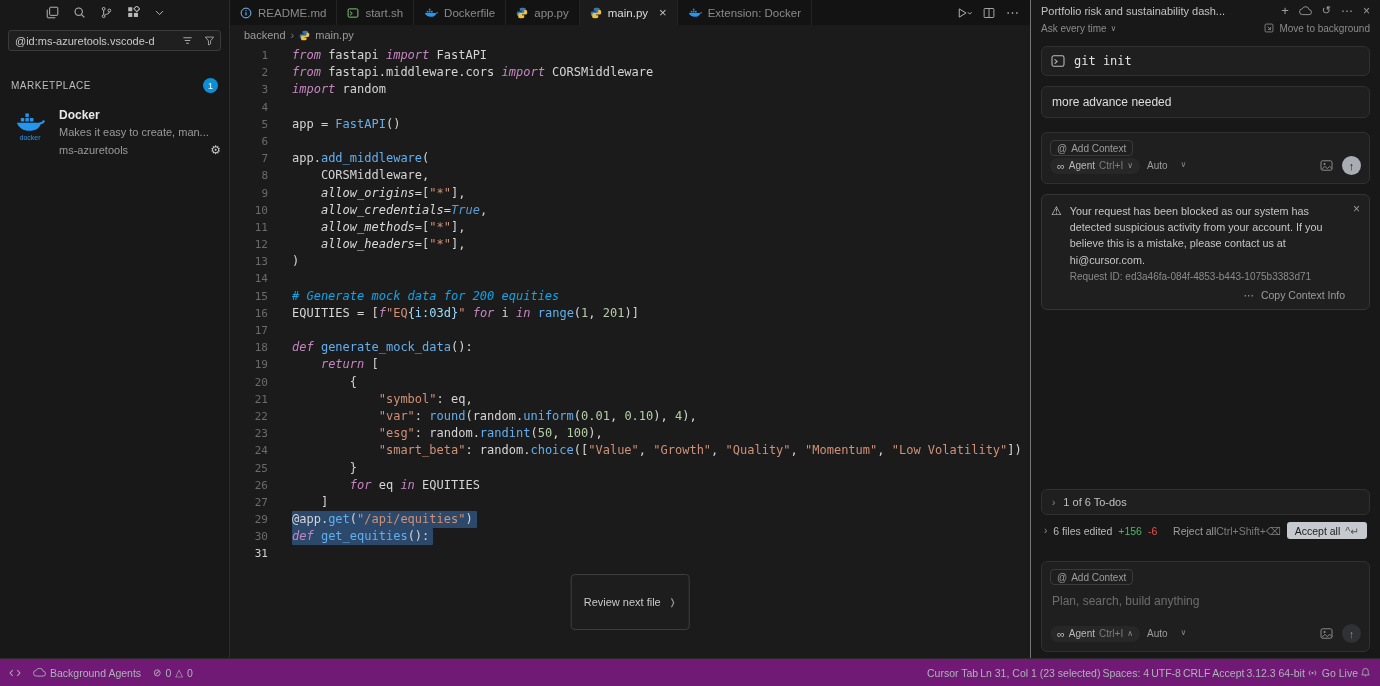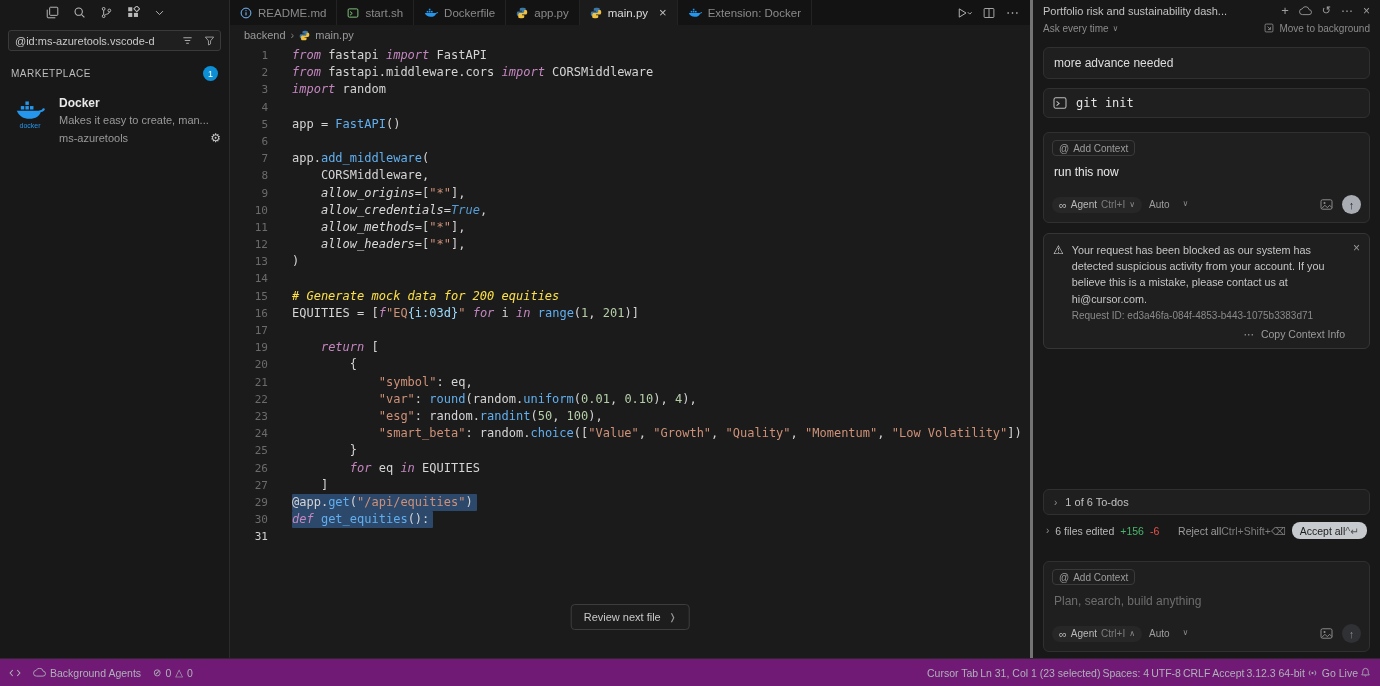--- a/index.html
+++ b/index.html
@@ -6,21 +6,21 @@
   html,body{width:1380px;height:686px;overflow:hidden}
   body{background:#181818;font-family:"Liberation Sans",sans-serif;color:#ccc;font-size:12px}
   svg{display:block}
   .ic{display:inline-flex;align-items:center;justify-content:center;flex:none}
   .app{display:flex;flex-direction:column;height:100%}
   .main{flex:1;display:flex;min-height:0}
 
   
   .sidebar{width:230px;flex:none;background:#181818;border-right:1px solid #2b2b2b;display:flex;flex-direction:column}
   .act-row{height:24px;display:flex;align-items:center;gap:14px;padding:0 12px 0 46px;color:#b9b9b9}
-  .sb-search{margin:6px 8px 0;height:21px;background:#1f1f1f;border:1px solid #3a3a3a;border-radius:3px;display:flex;align-items:center;padding:0 5px 0 6px;gap:11px}
+  .sb-search{margin:6px 8px 12px;height:21px;background:#1f1f1f;border:1px solid #3a3a3a;border-radius:3px;display:flex;align-items:center;padding:0 5px 0 6px;gap:11px}
   .sb-search .val{flex:1;font-size:11px;color:#c9c9c9;white-space:nowrap;overflow:hidden}
   .sb-sec{display:flex;align-items:center;margin:15px 11px 0}
   .sb-sec .lbl{font-size:10px;letter-spacing:.5px;color:#bdbdbd}
   .badge{margin-left:auto;min-width:15px;height:15px;border-radius:50%;background:#0d8fd6;color:#fff;font-size:9px;display:flex;align-items:center;justify-content:center}
   .ext{display:flex;gap:9px;padding:11px 8px 10px 10px;margin-top:4px}
   .ext-logo{width:40px;flex:none;display:flex;flex-direction:column;align-items:center;gap:1px;padding-top:2px}
   .dlogo-text{font-size:7px;color:#2496ed}
   .ext-body{flex:1;min-width:0}
   .ext-name{font-size:12px;font-weight:bold;color:#e8e8e8}
   .ext-desc{font-size:11px;color:#9a9a9a;white-space:nowrap;overflow:hidden;margin-top:4px}
@@ -40,30 +40,30 @@
   .code{flex:1;padding-top:2px;font-family:"DejaVu Sans Mono",monospace;font-size:12px;overflow:hidden;position:relative}
   .cl{display:flex;height:17.2px;line-height:17.2px;white-space:pre}
   .ln{width:38px;flex:none;text-align:right;color:#6b6b6b;font-size:11px}
   .ct{margin-left:24px}
   .cl.sel .ct{background:#2c486b;border-radius:1px;padding-right:4px}
   .cl.cur .ln{color:#d0d0d0}
   .kw{color:#c586c0;font-style:italic}
   .fn{color:#61afef}
   .str{color:#ce9178}
   .num{color:#b5cea8}
-  .cmt{color:#fde047;font-style:italic}
+  .cmt{color:#0ea5e9;font-style:italic}
   .txt{color:#d4d4d4}
   .param{color:#d8d8d8;font-style:italic}
   .const{color:#569cd6;font-style:italic}
   .interp{color:#9cdcfe}
-  .review-btn{position:absolute;left:50%;transform:translateX(-50%);bottom:28px;display:flex;align-items:center;gap:8px;background:#1d1d1d;border:1px solid #3d3d3d;border-radius:4px;color:#c9c9c9;font-size:11px;padding:6px 12px;font-family:"Liberation Sans",sans-serif;cursor:pointer}
+  .review-btn{position:absolute;left:50%;transform:translateX(-50%);bottom:28px;display:flex;align-items:center;gap:8px;background:#1d1d1d;border:1px solid #3d3d3d;border-radius:4px;color:#c9c9c9;font-size:11px;padding:21px 12px;font-family:"Liberation Sans",sans-serif;cursor:pointer}
   .review-btn .chev{font-size:9px;color:#9a9a9a}
 
   
-  .chat{flex:1;background:#181818;border-left:3px solid #737373;display:flex;flex-direction:column;padding:3px 10px 6px;min-width:0}
+  .chat{flex:1;background:#181818;border-left:1px solid #737373;display:flex;flex-direction:column;padding:3px 10px 6px;min-width:0}
   .ch-head{display:flex;align-items:center;gap:10px;height:15px}
   .ch-title{flex:1;font-size:11px;color:#c2c2c2;white-space:nowrap;overflow:hidden;text-overflow:ellipsis}
   .ch-head .ic{color:#9f9f9f}
   .ch-sub{display:flex;align-items:center;height:18px;font-size:10px;color:#8b8b8b;gap:4px;margin-top:1px}
   .ch-sub .right{margin-left:auto;display:flex;gap:5px;align-items:center}
   .chev-sm{font-size:8px;color:#8b8b8b}
   .card{background:#1f1f1f;border:1px solid #303030;border-radius:6px}
   .cmd{margin-top:9px;display:flex;align-items:center;gap:9px;padding:7px 9px;font-family:"DejaVu Sans Mono",monospace;font-size:12px;color:#e3e3e3}
   .umsg{margin-top:10px;padding:8px 10px;font-size:12px;color:#dedede}
   .composer{margin-top:14px;padding:7px 8px 8px}
@@ -86,21 +86,21 @@
   .warn-id{font-size:10px;color:#8a8a8a;margin-top:3px}
   .warn-foot{display:flex;justify-content:flex-end;align-items:center;gap:7px;margin-top:7px;color:#9c9c9c;font-size:10.5px}
   .warn-x{color:#9a9a9a;font-size:12px;line-height:1}
   .spacer{flex:1}
   .todos{display:flex;align-items:center;gap:8px;padding:6px 10px;font-size:11px;color:#c0c0c0;margin-bottom:7px}
   .chevr{color:#8f8f8f;font-size:10px}
   .files-row{display:flex;align-items:center;gap:6px;font-size:10.5px;color:#b9b9b9;padding:0 3px;margin-bottom:8px}
   .added{color:#49b66b}
   .removed{color:#e5534b}
   .reject{margin-left:auto;display:flex;gap:0;color:#9d9d9d}
-  .accept-btn{background:#c6c9cd;color:#1d1d1d;border-radius:8px;padding:2.5px 8px;font-size:10.5px;display:flex;align-items:center;cursor:pointer}
+  .accept-btn{background:#c6c9cd;color:#1d1d1d;border-radius:3px;padding:2.5px 8px;font-size:10.5px;display:flex;gap:5px;align-items:center;cursor:pointer}
 
   
   .statusbar{height:28px;flex:none;background:#701a75;border-top:1px solid #2b2b2b;display:flex;align-items:center;font-size:10.5px;color:#aeb2b8;padding:12px 9px;gap:12px}
   .sb-item{display:flex;align-items:center;gap:4px;white-space:nowrap}
   .sb-right{margin-left:auto;display:flex;align-items:center;gap:2px}
   .glyph{font-size:10px}
 </style>
 </head>
 <body>
 
@@ -298,20 +298,21 @@
             <div class="cl"><span class="ln">8</span><span class="ct"><span class="txt">    CORSMiddleware,</span></span></div>
             <div class="cl"><span class="ln">9</span><span class="ct"><span class="txt">    </span><span class="param">allow_origins</span><span class="txt">=[</span><span class="str">"*"</span><span class="txt">],</span></span></div>
             <div class="cl"><span class="ln">10</span><span class="ct"><span class="txt">    </span><span class="param">allow_credentials</span><span class="txt">=</span><span class="const">True</span><span class="txt">,</span></span></div>
             <div class="cl"><span class="ln">11</span><span class="ct"><span class="txt">    </span><span class="param">allow_methods</span><span class="txt">=[</span><span class="str">"*"</span><span class="txt">],</span></span></div>
             <div class="cl"><span class="ln">12</span><span class="ct"><span class="txt">    </span><span class="param">allow_headers</span><span class="txt">=[</span><span class="str">"*"</span><span class="txt">],</span></span></div>
             <div class="cl"><span class="ln">13</span><span class="ct"><span class="txt">)</span></span></div>
             <div class="cl"><span class="ln">14</span><span class="ct"></span></div>
             <div class="cl"><span class="ln">15</span><span class="ct"><span class="cmt"># Generate mock data for 200 equities</span></span></div>
             <div class="cl"><span class="ln">16</span><span class="ct"><span class="txt">EQUITIES = [</span><span class="kw">f</span><span class="str">"EQ</span><span class="interp">{i:03d}</span><span class="str">"</span><span class="txt"> </span><span class="kw">for</span><span class="txt"> i </span><span class="kw">in</span><span class="txt"> </span><span class="fn">range</span><span class="txt">(</span><span class="num">1</span><span class="txt">, </span><span class="num">201</span><span class="txt">)]</span></span></div>
             <div class="cl"><span class="ln">17</span><span class="ct"></span></div>
+            <div class="cl"><span class="ln">18</span><span class="ct"><span class="kw">def</span><span class="txt"> </span><span class="fn">generate_mock_data</span><span class="txt">():</span></span></div>
             <div class="cl"><span class="ln">19</span><span class="ct"><span class="txt">    </span><span class="kw">return</span><span class="txt"> [</span></span></div>
             <div class="cl"><span class="ln">20</span><span class="ct"><span class="txt">        {</span></span></div>
             <div class="cl"><span class="ln">21</span><span class="ct"><span class="txt">            </span><span class="str">"symbol"</span><span class="txt">: eq,</span></span></div>
             <div class="cl"><span class="ln">22</span><span class="ct"><span class="txt">            </span><span class="str">"var"</span><span class="txt">: </span><span class="fn">round</span><span class="txt">(random.</span><span class="fn">uniform</span><span class="txt">(</span><span class="num">0.01</span><span class="txt">, </span><span class="num">0.10</span><span class="txt">), </span><span class="num">4</span><span class="txt">),</span></span></div>
             <div class="cl"><span class="ln">23</span><span class="ct"><span class="txt">            </span><span class="str">"esg"</span><span class="txt">: random.</span><span class="fn">randint</span><span class="txt">(</span><span class="num">50</span><span class="txt">, </span><span class="num">100</span><span class="txt">),</span></span></div>
             <div class="cl"><span class="ln">24</span><span class="ct"><span class="txt">            </span><span class="str">"smart_beta"</span><span class="txt">: random.</span><span class="fn">choice</span><span class="txt">([</span><span class="str">"Value"</span><span class="txt">, </span><span class="str">"Growth"</span><span class="txt">, </span><span class="str">"Quality"</span><span class="txt">, </span><span class="str">"Momentum"</span><span class="txt">, </span><span class="str">"Low Volatility"</span><span class="txt">])</span></span></div>
             <div class="cl"><span class="ln">25</span><span class="ct"><span class="txt">        }</span></span></div>
             <div class="cl"><span class="ln">26</span><span class="ct"><span class="txt">        </span><span class="kw">for</span><span class="txt"> eq </span><span class="kw">in</span><span class="txt"> EQUITIES</span></span></div>
             <div class="cl"><span class="ln">27</span><span class="ct"><span class="txt">    ]</span></span></div>
             <div class="cl sel"><span class="ln">29</span><span class="ct"><span class="txt">@app.</span><span class="fn">get</span><span class="txt">(</span><span class="str">"/api/equities"</span><span class="txt">)</span></span></div>
@@ -345,40 +346,39 @@
           <span class="ic">
               <svg width="10" height="10" viewBox="0 0 14 14">
                 <rect x="1.5" y="1.5" width="11" height="11" rx="1.5" fill="none" stroke="#8b8b8b" stroke-width="1.2"></rect>
                 <path d="M5 5l4 4M9 5.5V9H5.5" fill="none" stroke="#8b8b8b" stroke-width="1.2"></path>
               </svg>
             </span>
           <span>Move to background</span>
         </span>
       </div>
 
-      <div class="card umsg">
-        <span>more advance needed</span>
-      </div>
-
       <div class="card cmd">
         <span class="ic">
             <svg width="14" height="12" viewBox="0 0 16 14">
               <rect x="1" y="1" width="14" height="12" rx="2" fill="none" stroke="#bdbdbd" stroke-width="1.2"></rect>
               <path d="M4 5l3 2.5L4 10" fill="none" stroke="#bdbdbd" stroke-width="1.2"></path>
             </svg>
           </span>
         <span>git init</span>
+      </div>
+
+      <div class="card umsg">
+        <span>more advance needed</span>
       </div>
 
       <div class="card composer">
         <span class="chip">
             <span class="ic">@</span>
             <span>Add Context</span>
           </span>
-        <div class="comp-text">run this now</div>
         <div class="comp-foot">
           <span class="agent-pill">
             <span class="inf">∞</span>
             <span>Agent</span>
             <span class="kbd">Ctrl+I</span>
             <span class="chev-sm">∨</span>
           </span>
           <span class="model">
               <span>Auto</span>
               <span class="chev-sm">∨</span>

